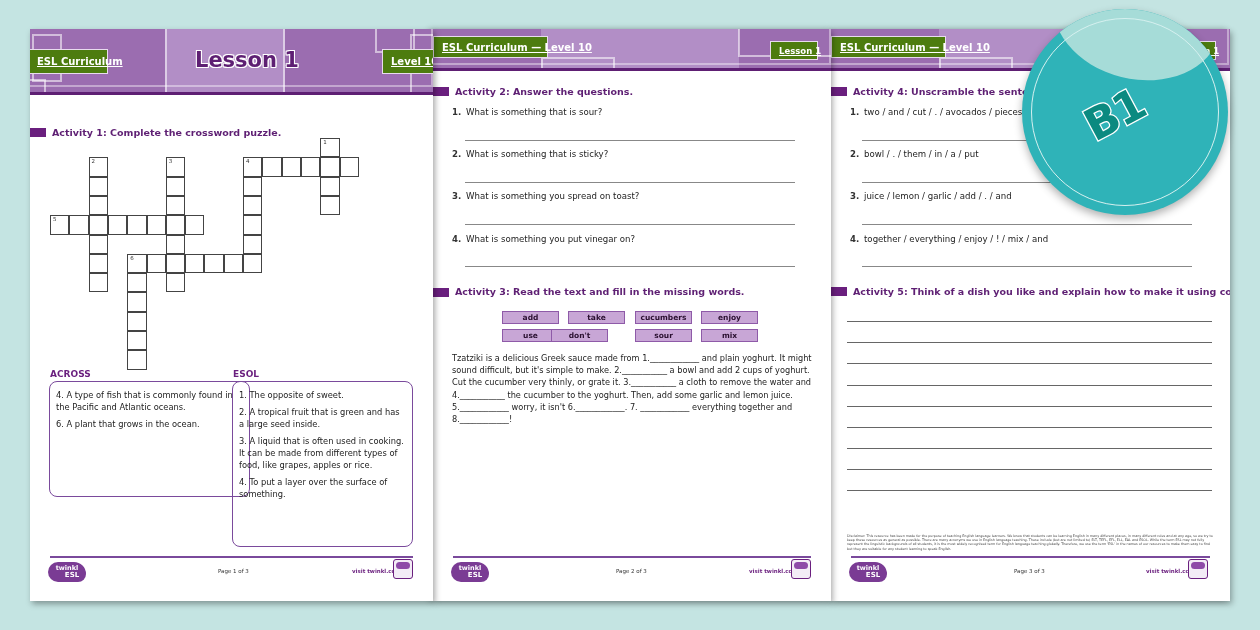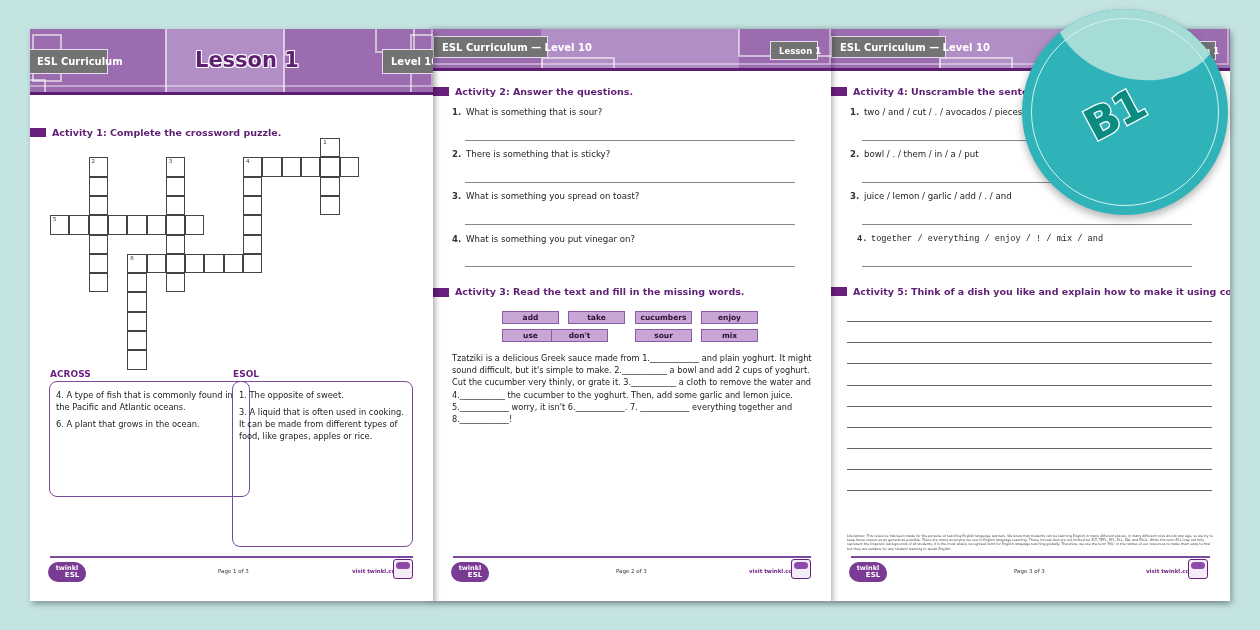--- a/index.html
+++ b/index.html
@@ -32,28 +32,29 @@
   #page1 .hdr { height: 66px; }
   #page2 .hdr, #page3 .hdr { height: 42px; }
   .hdr .deco {
     position: absolute; border: 2px solid rgba(255,255,255,0.55);
   }
   .hdr .panel {
     position: absolute; background: #b28ec6;
   }
   .tag {
     position: absolute;
-    background: #737373;
+    background: #4d7c0f;
     color: #fff;
     font-weight: bold;
     font-size: 10px;
     border: 1.5px solid #e9dbef;
     padding: 0 8px;
     display: flex; align-items: center;
     white-space: nowrap;
+    text-decoration: underline;
   }
   .lesson-title {
     position: absolute;
     left: 165px; top: 19px;
     font-size: 21px; font-weight: bold;
     color: #5e1f73;
     text-shadow: -1px -1px 0 #fff, 1px -1px 0 #fff, -1px 1px 0 #fff, 1px 1px 0 #fff, 0 1px 0 #fff, 1px 0 0 #fff;
   }
 
   .act-title {
@@ -271,21 +272,23 @@
 
   <div class="clue-head" style="left:20px;top:340px;">ACROSS</div>
   <div class="clue-head" style="left:203px;top:340px;">ESOL</div>
 
   <div class="clue-box" style="left:19px;top:352px;width:201px;height:116px;">
     <p>4. A type of fish that is commonly found in the Pacific and Atlantic oceans.</p>
     <p>6. A plant that grows in the ocean.</p>
   </div>
   <div class="clue-box" style="left:202px;top:352px;width:181px;height:166px;">
     <p>1. The opposite of sweet.</p>
+    <p>2. A tropical fruit that is green and has a large seed inside.</p>
     <p>3. A liquid that is often used in cooking. It can be made from different types of food, like grapes, apples or rice.</p>
+    <p>4. To put a layer over the surface of something.</p>
   </div>
 
   <div class="footer-line" style="top:527px;"></div>
   <div class="footer-logo" style="left:18px;top:533px;">
     <span>twinkl</span>
     <span class="esl">ESL</span>
   </div>
   <div class="footer-page" style="left:188px;top:539px;">Page 1 of 3</div>
   <div class="footer-url" style="left:322px;top:539px;">visit twinkl.com</div>
   <div class="footer-badge" style="left:363px;top:530px;">
@@ -303,21 +306,21 @@
     <div class="tag" style="left:337px;top:12px;height:19px;width:48px;font-size:8.5px;">Lesson 1</div>
   </div>
 
   <div class="act-title" style="left:6px;top:57px;text-align:right;">
     <span class="act-marker"></span>
     <span>Activity 2: Answer the questions.</span>
   </div>
 
   <div class="q" style="left:19px;top:78px;"><b>1.</b><span>What is something that is sour?</span></div>
   <div class="ans-line" style="left:32px;top:111px;width:330px;"></div>
-  <div class="q" style="left:19px;top:120px;"><b>2.</b><span>There is something that is sticky?</span></div>
+  <div class="q" style="left:19px;top:120px;"><b>2.</b><span>What is something that is sticky?</span></div>
   <div class="ans-line" style="left:32px;top:153px;width:330px;"></div>
   <div class="q" style="left:19px;top:162px;"><b>3.</b><span>What is something you spread on toast?</span></div>
   <div class="ans-line" style="left:32px;top:195px;width:330px;"></div>
   <div class="q" style="left:19px;top:205px;"><b>4.</b><span>What is something you put vinegar on?</span></div>
   <div class="ans-line" style="left:32px;top:237px;width:330px;"></div>
 
   <div class="act-title" style="left:6px;top:257px;align-items:flex-end;">
     <span class="act-marker"></span>
     <span>Activity 3: Read the text and fill in the missing words.</span>
   </div>
@@ -358,21 +361,21 @@
     <span class="act-marker"></span>
     <span>Activity 4:  Unscramble the sentences to</span>
   </div>
 
   <div class="q" style="left:19px;top:78px;"><b>1.</b><span>two / and / cut / . / avocados / pieces / a</span></div>
   <div class="ans-line" style="left:31px;top:111px;width:330px;"></div>
   <div class="q" style="left:19px;top:120px;"><b>2.</b><span>bowl / . / them / in / a / put</span></div>
   <div class="ans-line" style="left:31px;top:153px;width:330px;"></div>
   <div class="q" style="left:19px;top:162px;"><b>3.</b><span>juice / lemon / garlic / add / . / and</span></div>
   <div class="ans-line" style="left:31px;top:195px;width:330px;"></div>
-  <div class="q" style="left:26px;top:205px;font-family:Liberation Mono, monospace;"><b>4.</b><span>together / everything / enjoy / ! / mix / and</span></div>
+  <div class="q" style="left:19px;top:205px;"><b>4.</b><span>together / everything / enjoy / ! / mix / and</span></div>
   <div class="ans-line" style="left:31px;top:237px;width:330px;"></div>
 
   <div class="act-title" style="left:6px;top:257px;">
     <span class="act-marker"></span>
     <span>Activity 5: Think of a dish you like and explain how to make it using commands.</span>
   </div>
 
   <div class="write-line" style="top:292px;"></div>
   <div class="write-line" style="top:313px;"></div>
   <div class="write-line" style="top:334px;"></div>

